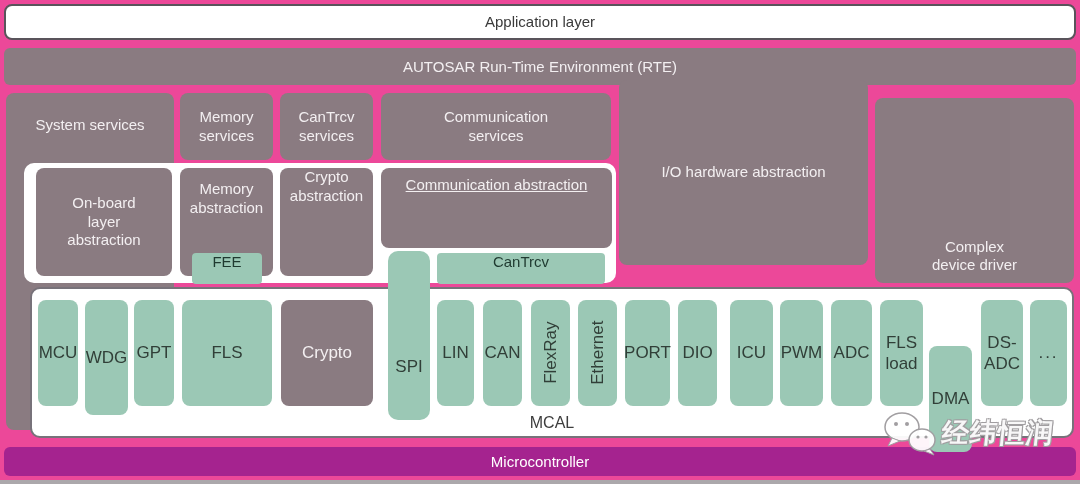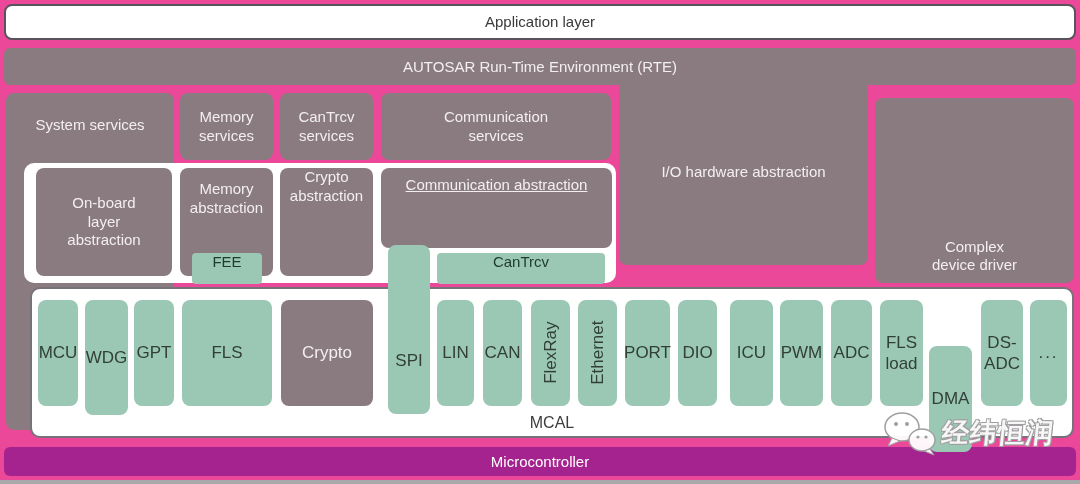--- a/index.html
+++ b/index.html
@@ -119,21 +119,21 @@
   <div class="box green fs17 z3" style="left:134px;top:300px;width:40px;height:106px;">
       <span>GPT</span>
     </div>
   <div class="box green fs17 z3" style="left:182px;top:300px;width:90px;height:106px;">
       <span>FLS</span>
     </div>
   <div class="box mauve fs17 z3" style="left:281px;top:300px;width:92px;height:106px;">
       <span>Crypto</span>
     </div>
 
-  <div class="box green fs17 z5" style="left:388px;top:245px;width:42px;height:169px;align-items:center;">
+  <div class="box green fs17 z5" style="left:388px;top:251px;width:42px;height:169px;align-items:center;border-radius:10px;">
       <span style="margin-top:62px">SPI</span>
     </div>
   <div class="box green fs17 z3" style="left:437px;top:300px;width:37px;height:106px;">
       <span>LIN</span>
     </div>
   <div class="box green fs17 z3" style="left:483px;top:300px;width:39px;height:106px;">
       <span>CAN</span>
     </div>
   <div class="box green fs17 z3 vert" style="left:531px;top:300px;width:39px;height:106px;">
       <span>FlexRay</span>

